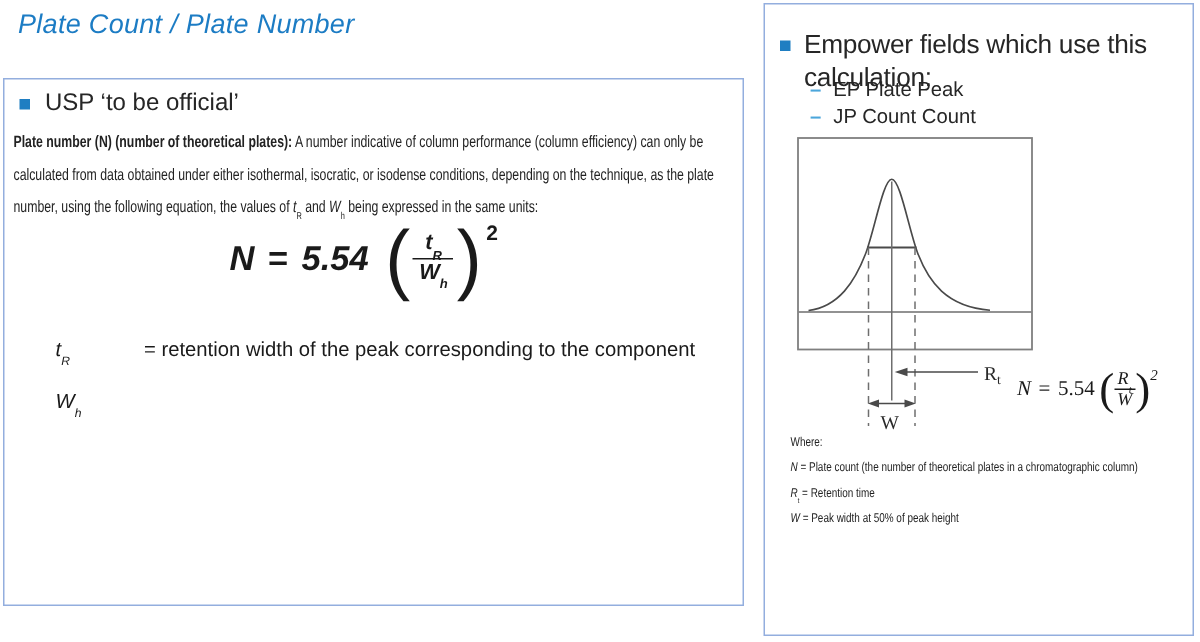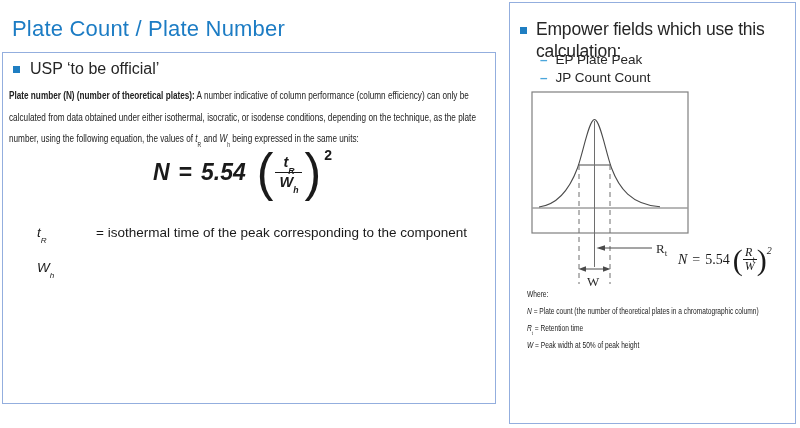--- a/index.html
+++ b/index.html
@@ -12,21 +12,21 @@
   }
   * { margin:0; padding:0; box-sizing:border-box; }
   html,body { width:800px; height:428px; }
   body {
     position:relative; overflow:hidden; background:#fff;
     font-family:"Liberation Sans", sans-serif; color:var(--text);
   }
   .abs { position:absolute; }
 
   
-  #title { left:12px; top:16px; font-size:22px; font-weight:400; color:var(--accent); letter-spacing:0.2px; }
+  #title { left:12px; top:6px; font-size:18px; font-weight:400; color:var(--accent); letter-spacing:0.2px;font-style:italic; }
 
   
   .panel { border:1.5px solid var(--panel-border); background:#fff; }
   #left-panel  { left:2px;  top:52px; width:494px; height:352px; }
   #right-panel { left:509px; top:2px; width:287px; height:422px; }
 
   
   .sq { width:7px; height:7px; background:var(--bullet-blue); display:inline-block; flex:0 0 7px; }
 
   
@@ -107,21 +107,21 @@
     <span class="f-frac">
       <span class="f-num"><i>t</i><sub class="s">R</sub></span>
       <span class="f-den"><i>W</i><sub class="s">h</sub></span>
     </span>
     <span class="f-paren">)</span>
     <span class="f-exp">2</span>
   </div>
 
   <div class="abs term" id="term-0">
     <span class="term-sym"><i>t</i><sub class="s">R</sub></span>
-    <span class="term-def">= isothermal time of the peak corresponding to the component</span>
+    <span class="term-def">= retention width of the peak corresponding to the component</span>
   </div>
   <div class="abs term" id="term-1">
     <span class="term-sym"><i>W</i><sub class="s">h</sub></span>
   </div>
 </div>
 
 <div class="abs panel" id="right-panel">
 
   <div class="abs" id="rp-heading">
     <span class="sq"></span>

